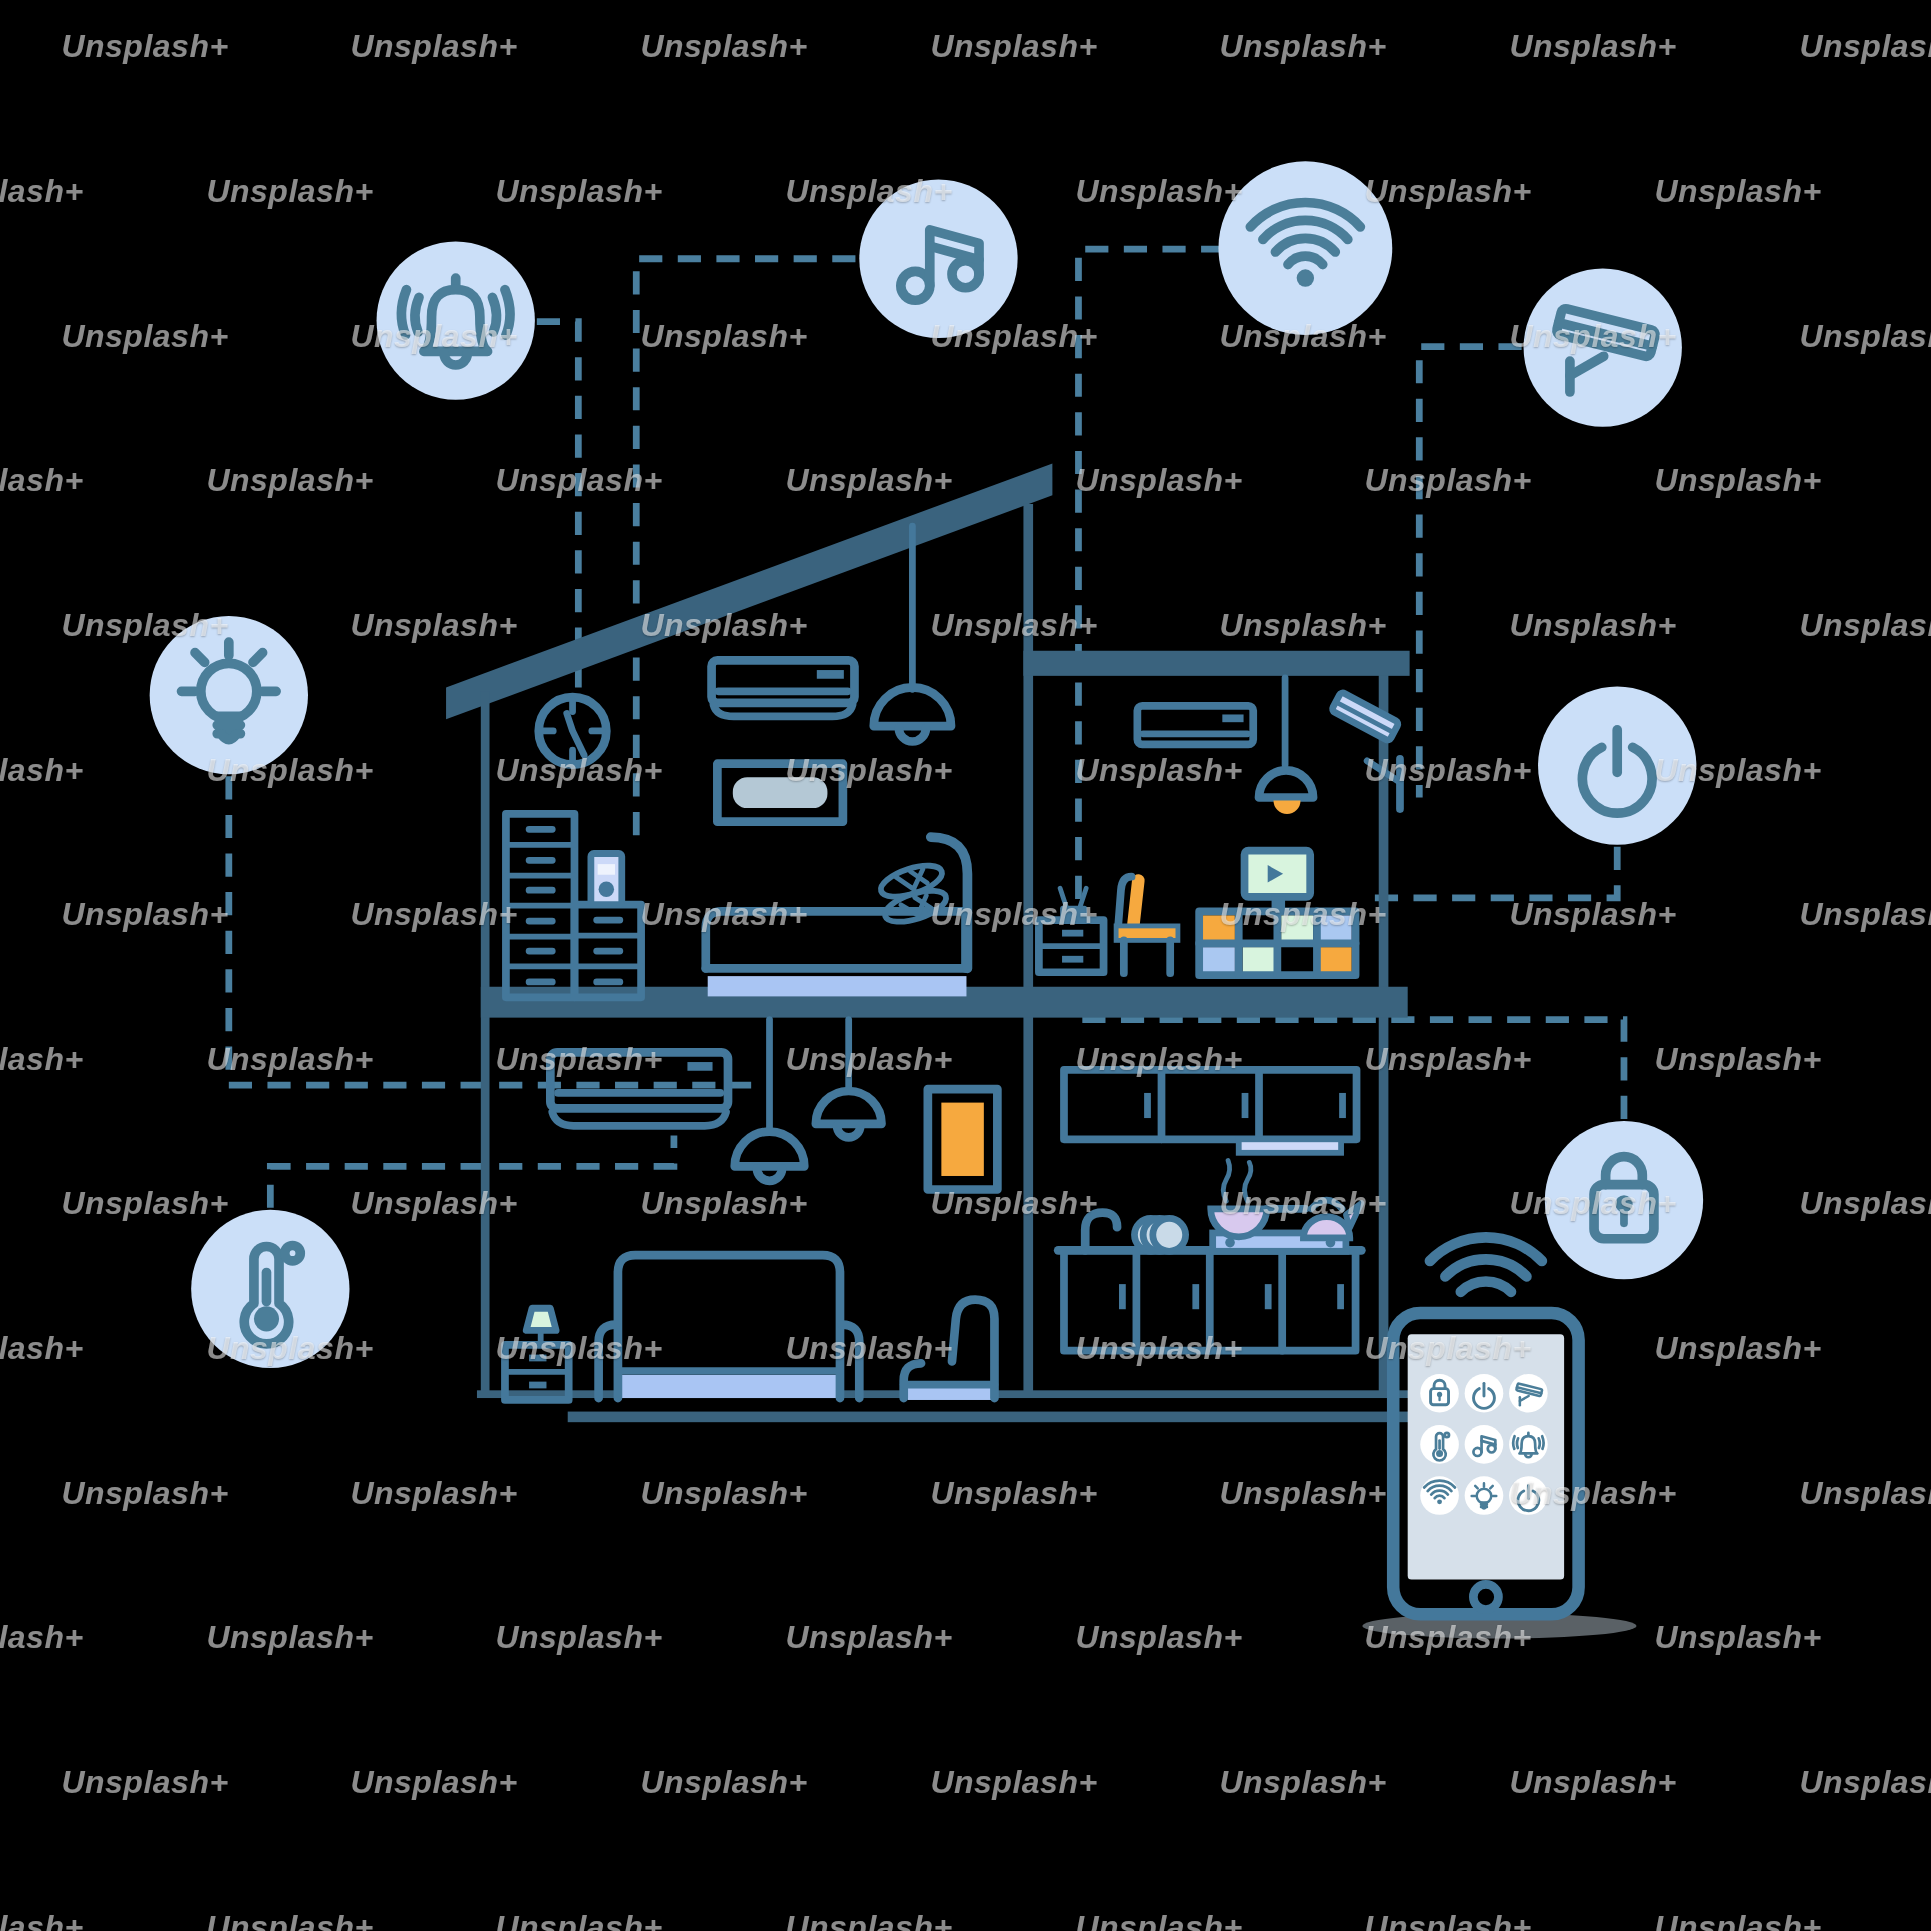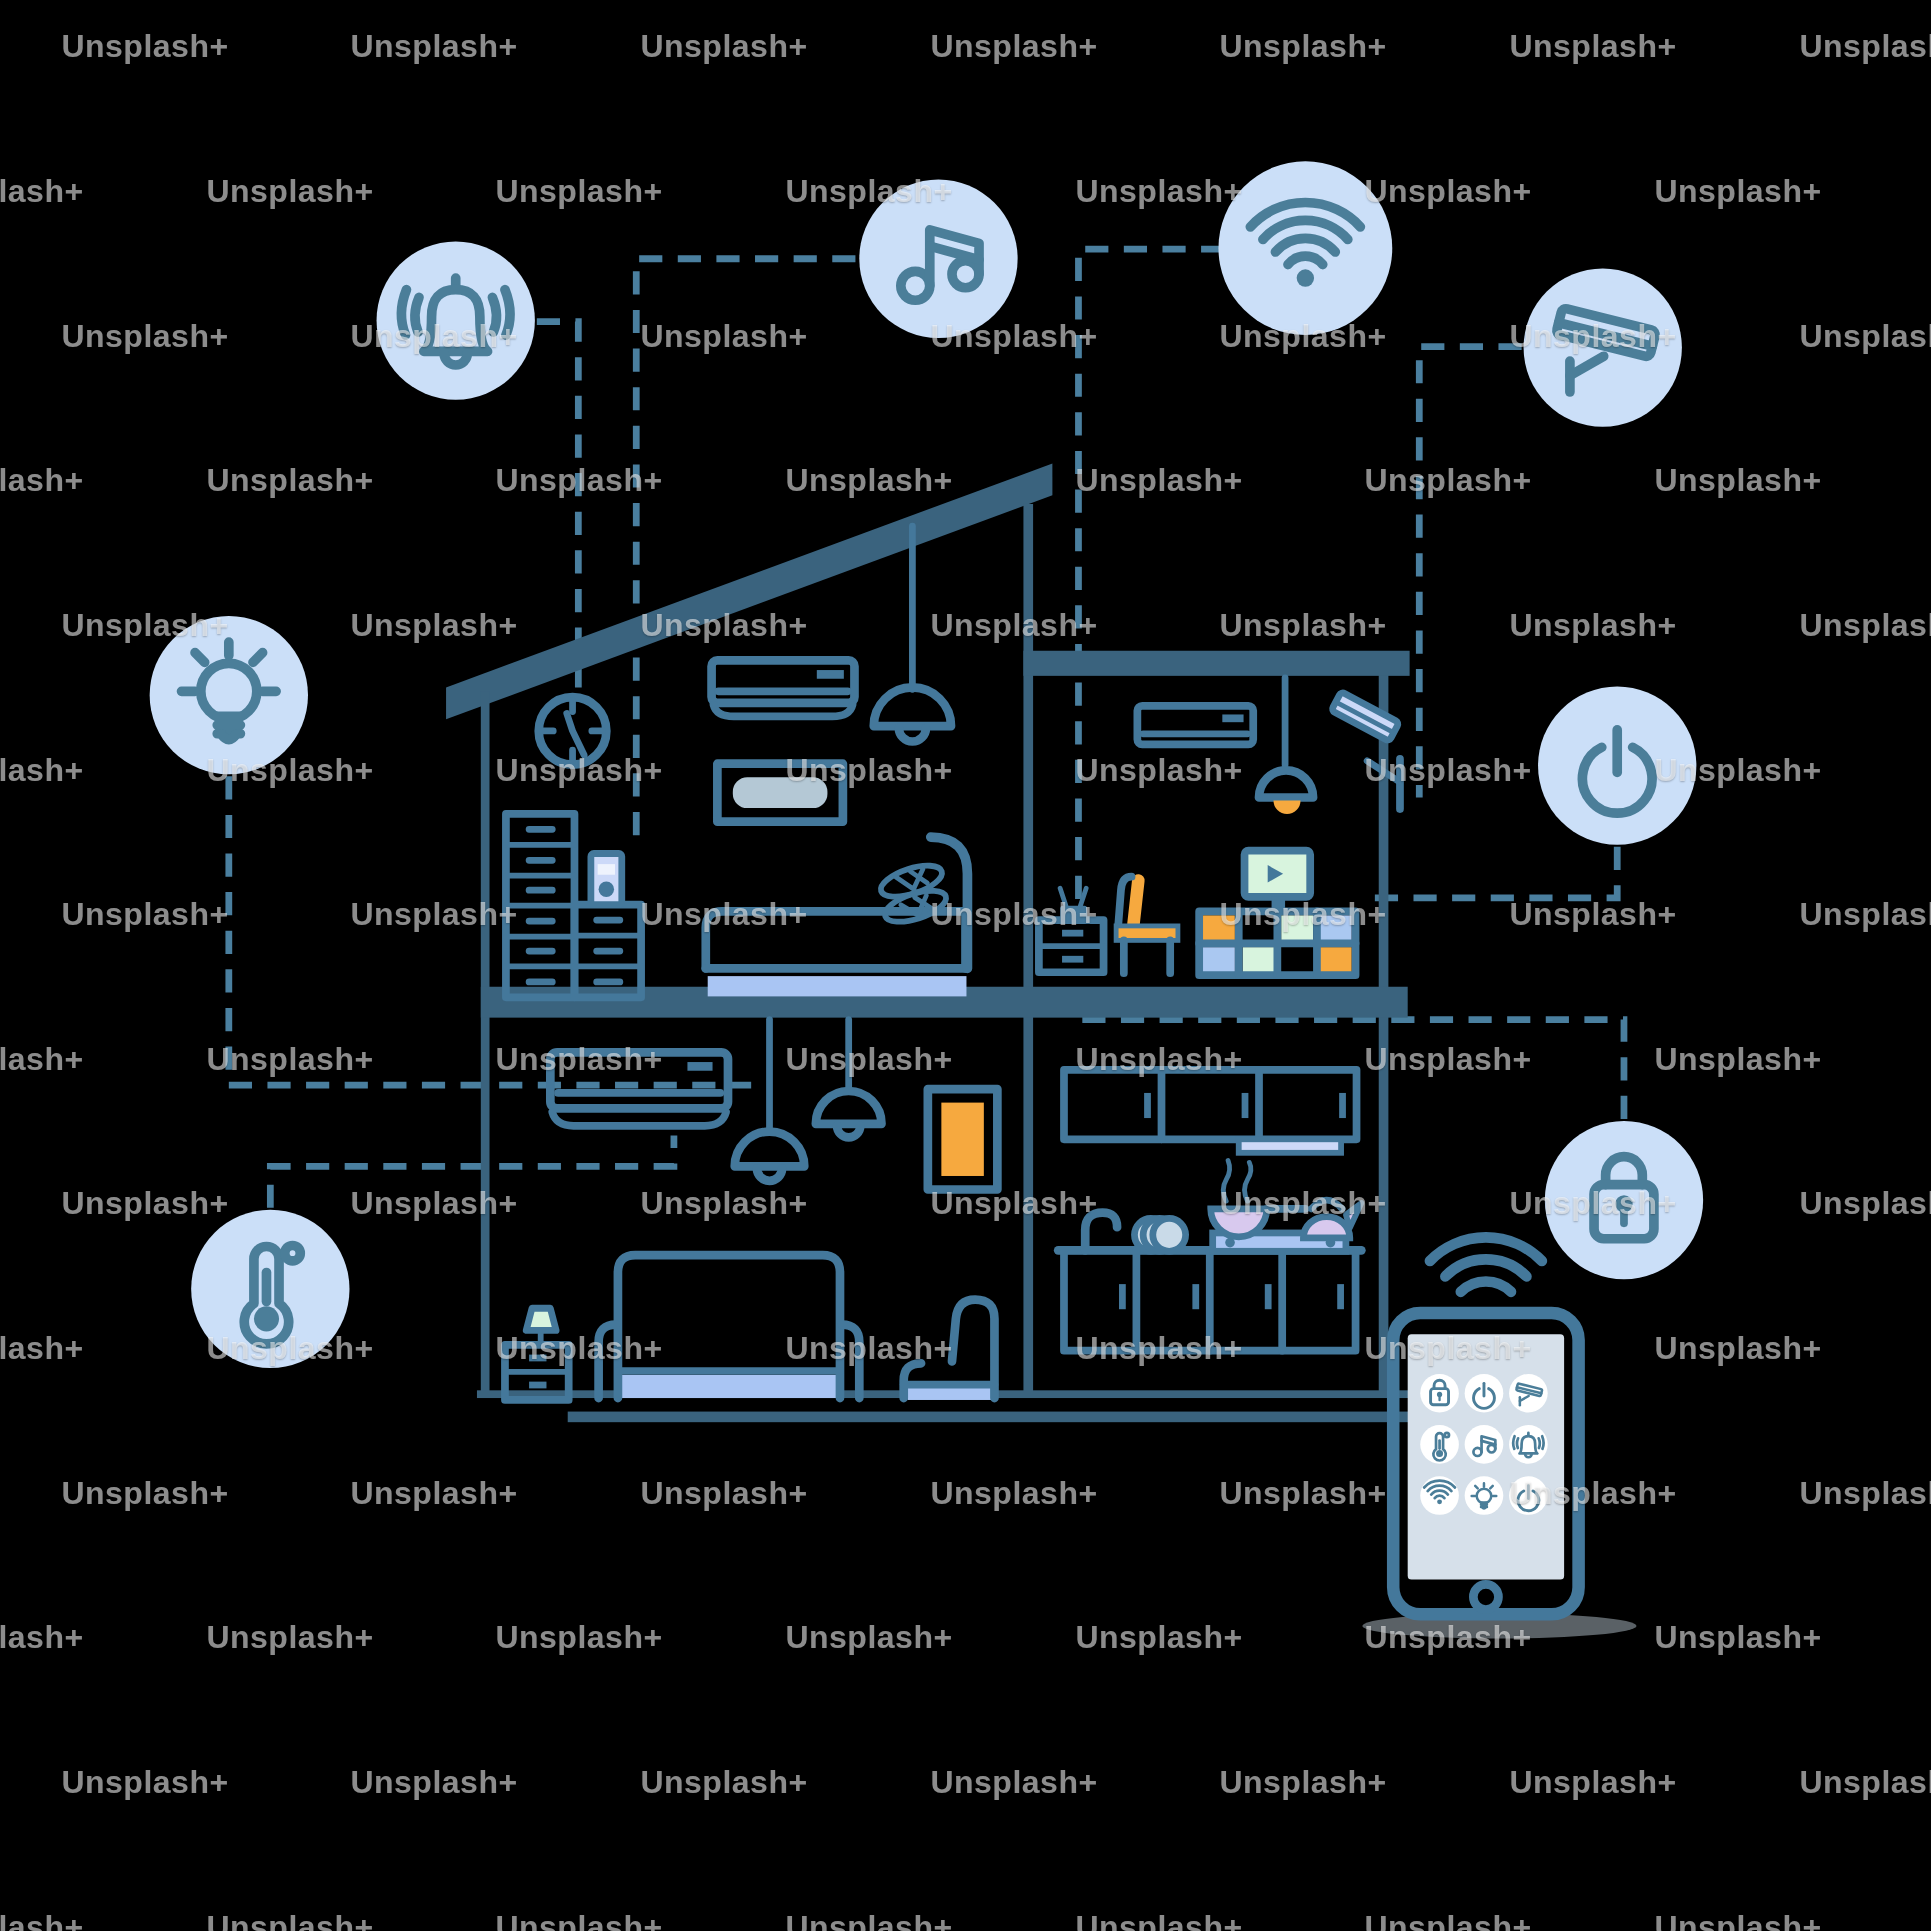--- a/index.html
+++ b/index.html
@@ -1,19 +1,19 @@
 <!DOCTYPE html>
 <html style="--bubble: #cbdff8; --glyph: #4b7e99; --structure: #3a637e; --outline: #44789b; --dash: #4a7f9f; --periwinkle: #a9c5f3; --periwinkle-light: #ccd9f8; --orange: #f6a93f; --green: #d8f4de; --blue-cube: #aac8f1; --lavender: #d8c9ee; --plate: #c9dae8; --gray-art: #b4c8d5; --screen: #d6e0ea; --shadow: #b3c1cc; --white: #ffffff;"><head>
 <meta charset="utf-8">
 <style>
   html,body{margin:0;padding:0;background:#000;}
   #canvas{position:relative;width:1931px;height:1931px;background:#000;overflow:hidden;
           font-family:"Liberation Sans",sans-serif;}
   #scene{position:absolute;left:0;top:0;width:1931px;height:1931px;}
-  #watermarks{position:absolute;left:0;top:0;width:1931px;height:1931px;pointer-events:none;}
+  #watermarks{position:absolute;left:0;top:0;width:1931px;height:1931px;pointer-events:none;font-style:italic;}
   .wm{position:absolute;transform:translate(-50%,-50%);font-size:32px;font-weight:700;
       color:rgba(255,255,255,0.55);text-shadow:0 1px 1.9px rgba(0,0,0,0.25);
       letter-spacing:0.5px;white-space:nowrap;}
   
   .g  {stroke:var(--glyph);stroke-width:10;fill:none;stroke-linecap:round;stroke-linejoin:round;}
   .gf {fill:var(--glyph);stroke:none;}
   .o  {stroke:var(--outline);fill:none;stroke-linecap:round;stroke-linejoin:round;}
   .sf {fill:var(--structure);stroke:none;}
   .of {fill:var(--outline);stroke:none;}
   .dash{stroke:var(--dash);stroke-width:7;fill:none;stroke-dasharray:24 16;stroke-linecap:butt;}

